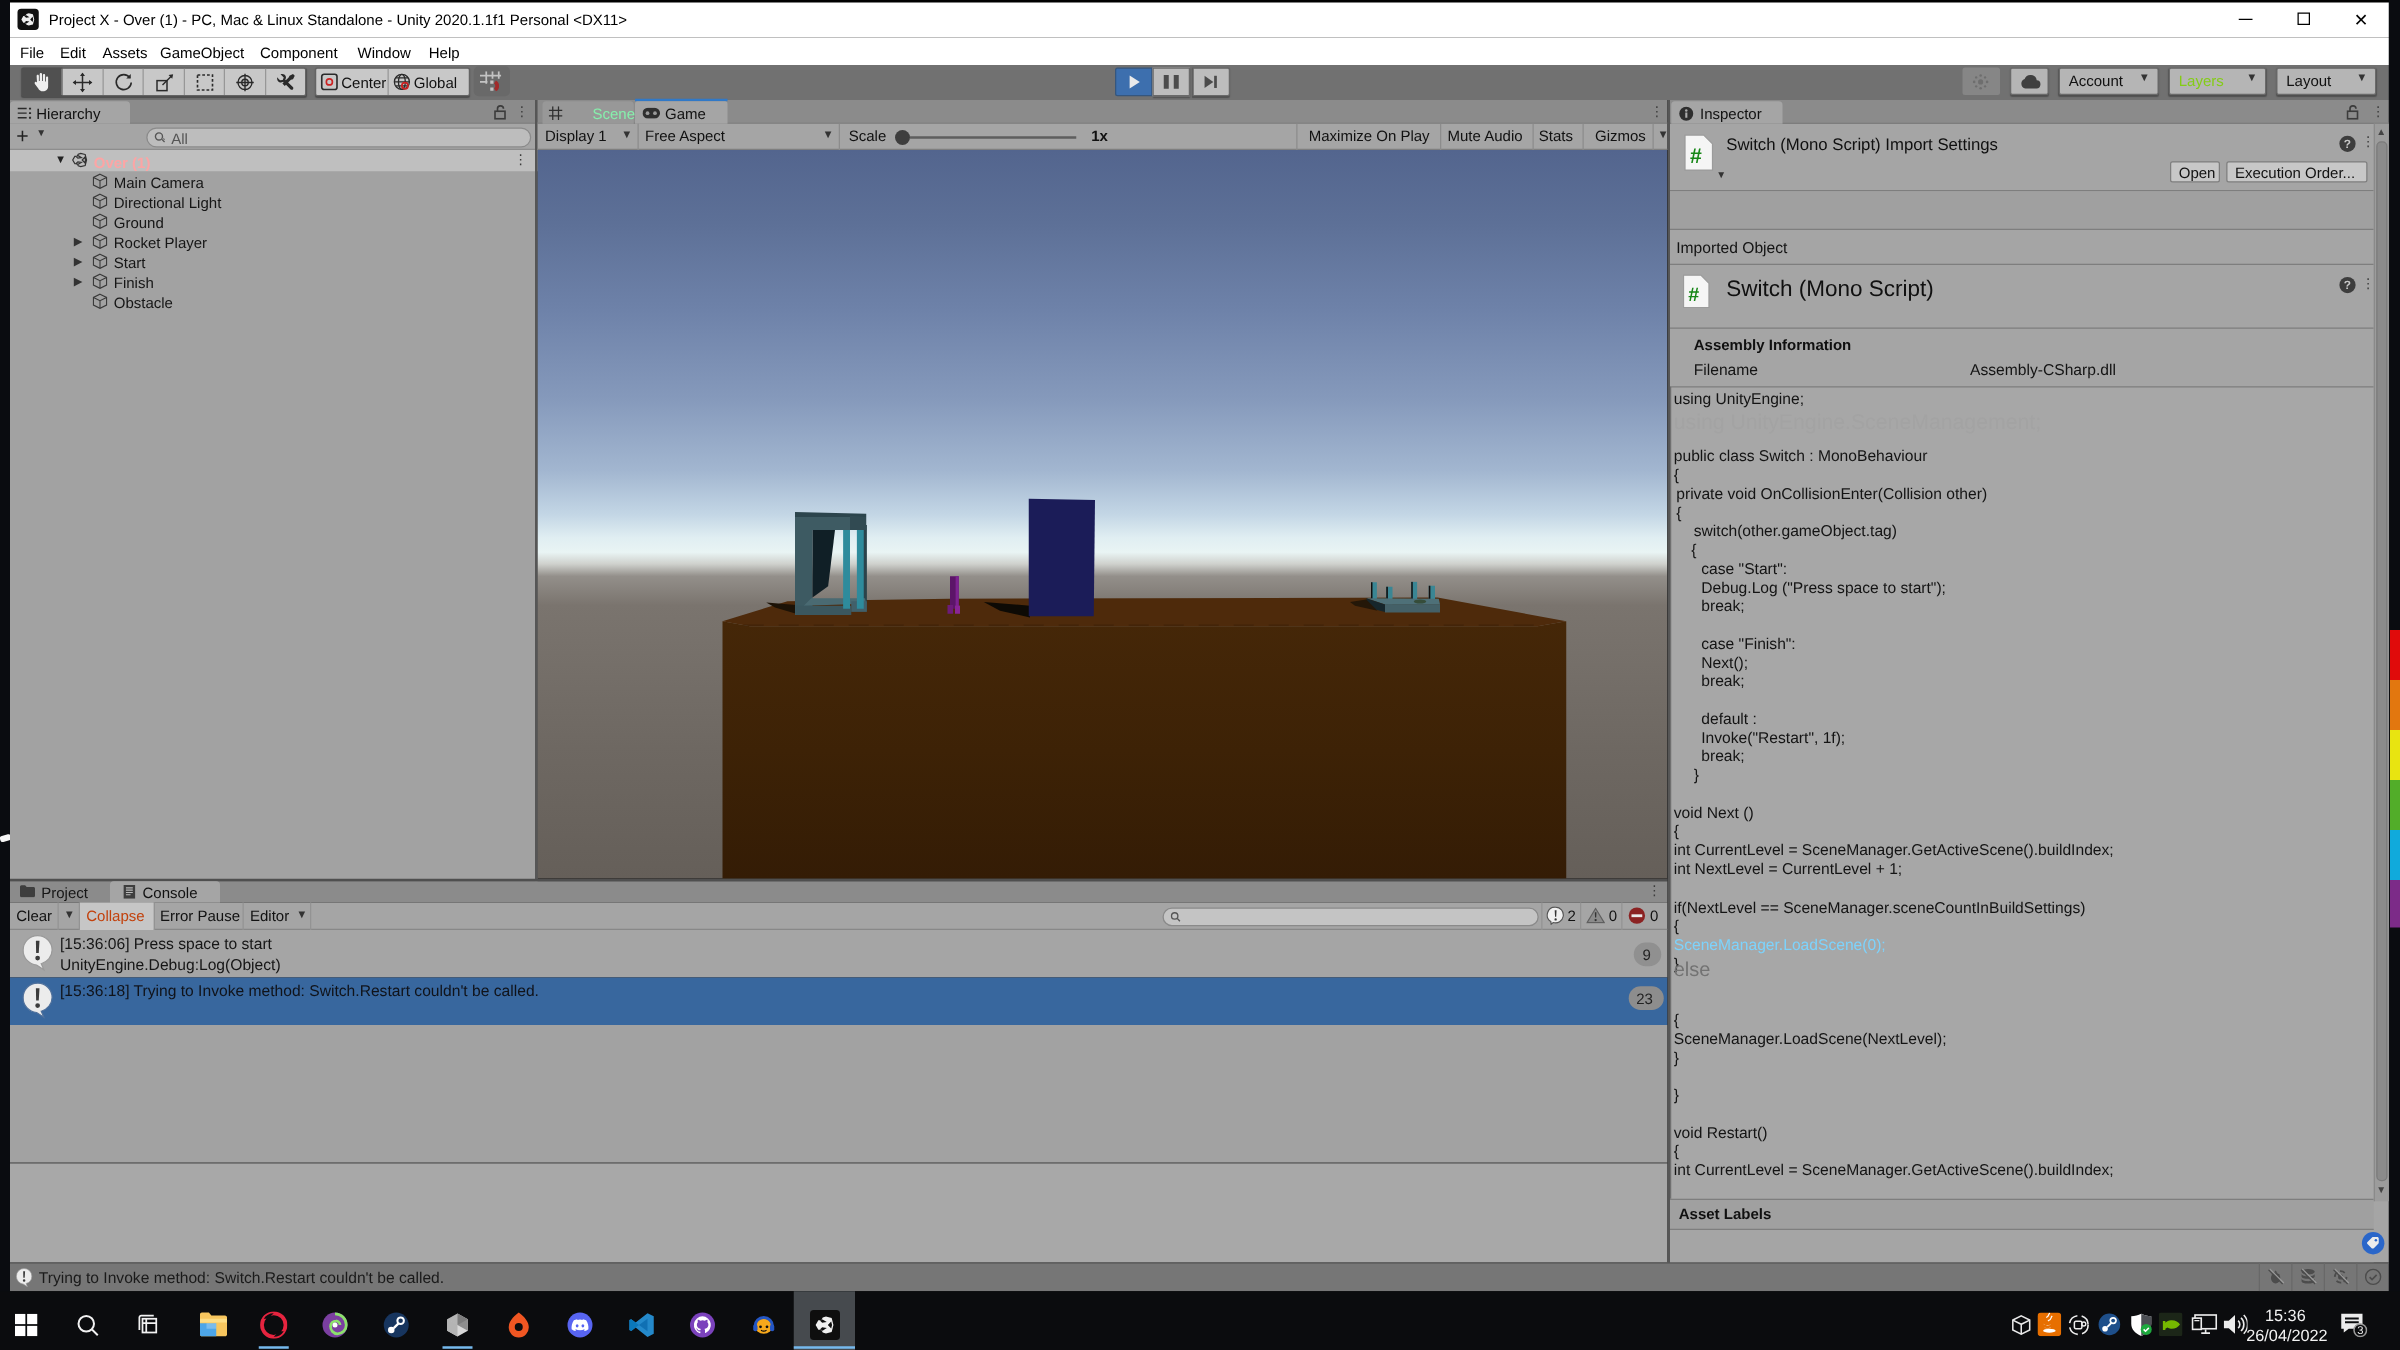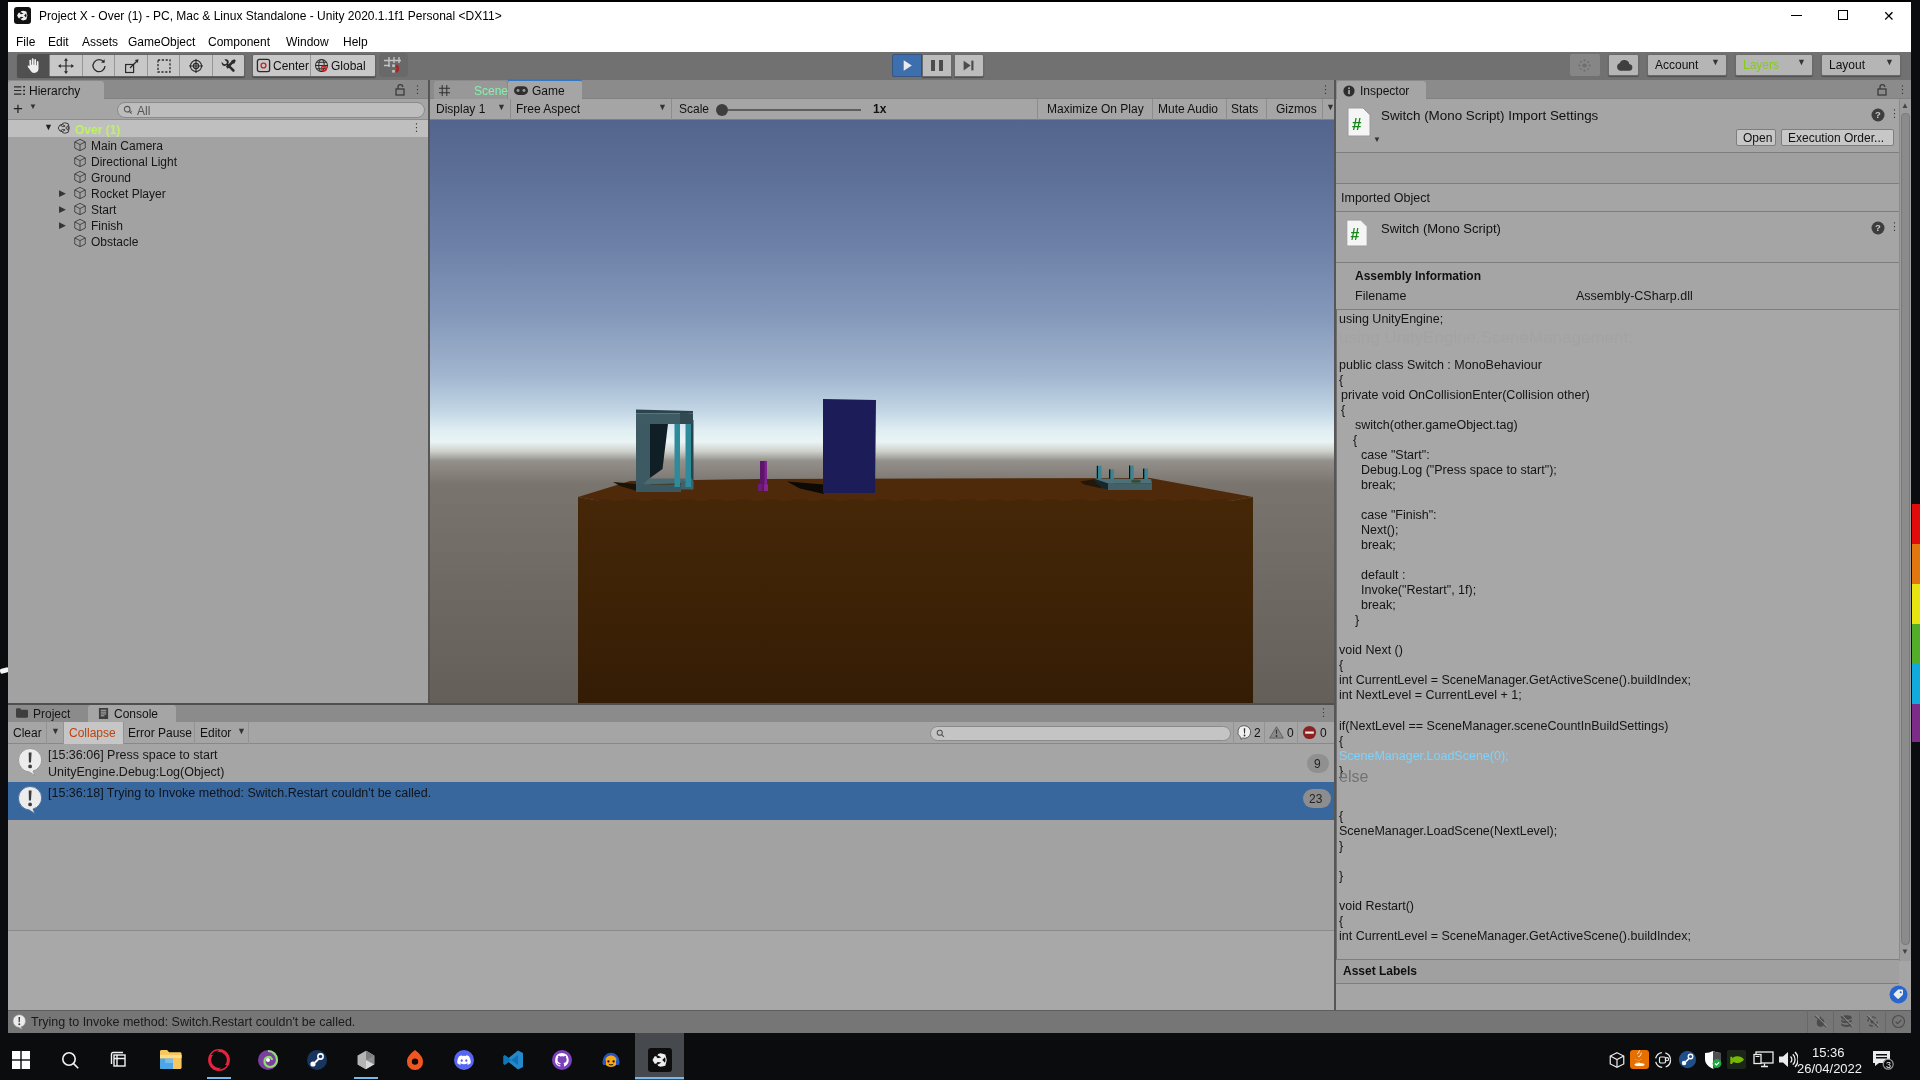--- a/index.html
+++ b/index.html
@@ -201,21 +201,21 @@
         <path d="m9 6 1.8 1.8-1.2.6z" fill="#555"></path>
       </svg>
 <div class="txt" style="left:137px;top:104px;color:#555;">All</div>
 
 <div class="abs" style="left:8px;top:120px;width:422px;height:585px;background:#a2a2a2;"></div>
 <div class="abs" style="left:8px;top:120px;width:422px;height:17px;background:#bfbfbf;"></div>
 <div class="txt" style="left:44px;top:122px;color:#222;font-size:9px;">▼</div>
 <svg class="abs" style="left:57px;top:121px;" width="14" height="14" viewBox="0 0 24 24">
         <path fill="none" stroke="#333" stroke-width="1.6" d="M18.6 15.8 15 12l3.6-3.8.9 3.8zM9.4 18l-3.1-1 2.7-2.5 4.9.8zm0-12 4.5 2.7-4.9.8L6.3 7zm9.7-1.5L13 3 9.6 4.1 8 6.9 4.9 7 2 12l2.9 5 3.2.1 1.5 2.8L13 21l6.1-1.5L21 12z"></path>
       </svg>
-<div class="txt" style="left:75px;top:123px;color:#bef264;font-weight:bold;">Over (1)</div>
+<div class="txt" style="left:75px;top:123px;color:#fca5a5;font-weight:bold;">Over (1)</div>
 <div class="txt" style="left:411px;top:121px;color:#3c3c3c;font-size:11px;">⋮</div>
 <svg class="abs" style="left:73px;top:138px;" width="14" height="14" viewBox="0 0 16 16">
         <g fill="none" stroke="#3a3a3a" stroke-width="1">
           <path d="M8 1.5 14 4.5v7L8 14.5 2 11.5v-7z"></path>
           <path d="M2 4.5 8 7.5l6-3M8 7.5v7"></path>
         </g>
       </svg>
 <div class="txt" style="left:91px;top:139px;color:#161616;">Main Camera</div>
 <svg class="abs" style="left:73px;top:154px;" width="14" height="14" viewBox="0 0 16 16">
         <g fill="none" stroke="#3a3a3a" stroke-width="1">
@@ -491,21 +491,21 @@
 <div class="abs" style="left:1336px;top:152px;width:563px;height:1px;background:#7e7e7e;"></div>
 <div class="abs" style="left:1336px;top:153px;width:563px;height:30px;background:#a0a0a0;"></div>
 <div class="abs" style="left:1336px;top:183px;width:563px;height:1px;background:#7e7e7e;"></div>
 <div class="txt" style="left:1341px;top:191px;color:#141414;font-size:12.5px;">Imported Object</div>
 <div class="abs" style="left:1336px;top:211px;width:563px;height:1px;background:#7e7e7e;"></div>
 
 <svg class="abs" style="left:1345px;top:219px;" width="24" height="29" viewBox="0 0 26 31">
         <path d="M2 1h15l7 7v21H2z" fill="#f5f5f5" stroke="#9b9b9b"></path>
         <text x="6" y="23" font-family="Liberation Sans" font-size="17" font-weight="bold" fill="#178717">#</text>
       </svg>
-<div class="txt" style="left:1381px;top:221px;font-size:13px;color:#101010;">Switch (Mono Script)</div>
+<div class="txt" style="left:1381px;top:221px;font-size:18px;color:#101010;">Switch (Mono Script)</div>
 <svg class="abs" style="left:1871px;top:221px;" width="14" height="14" viewBox="0 0 14 14">
         <circle cx="7" cy="7" r="6.5" fill="#3d3d3d"></circle>
         <text x="4" y="10.4" font-family="Liberation Sans" font-size="9.5" font-weight="bold" fill="#c9c9c9">?</text>
       </svg>
 <div class="txt" style="left:1889px;top:220px;color:#3c3c3c;font-size:11px;">⋮</div>
 <div class="abs" style="left:1336px;top:262px;width:563px;height:1px;background:#7e7e7e;"></div>
 <div class="txt" style="left:1355px;top:269px;color:#101010;font-weight:bold;">Assembly Information</div>
 <div class="txt" style="left:1355px;top:289px;color:#141414;font-size:12.5px;">Filename</div>
 <div class="txt" style="left:1576px;top:289px;color:#141414;font-size:12.5px;">Assembly-CSharp.dll</div>
 

